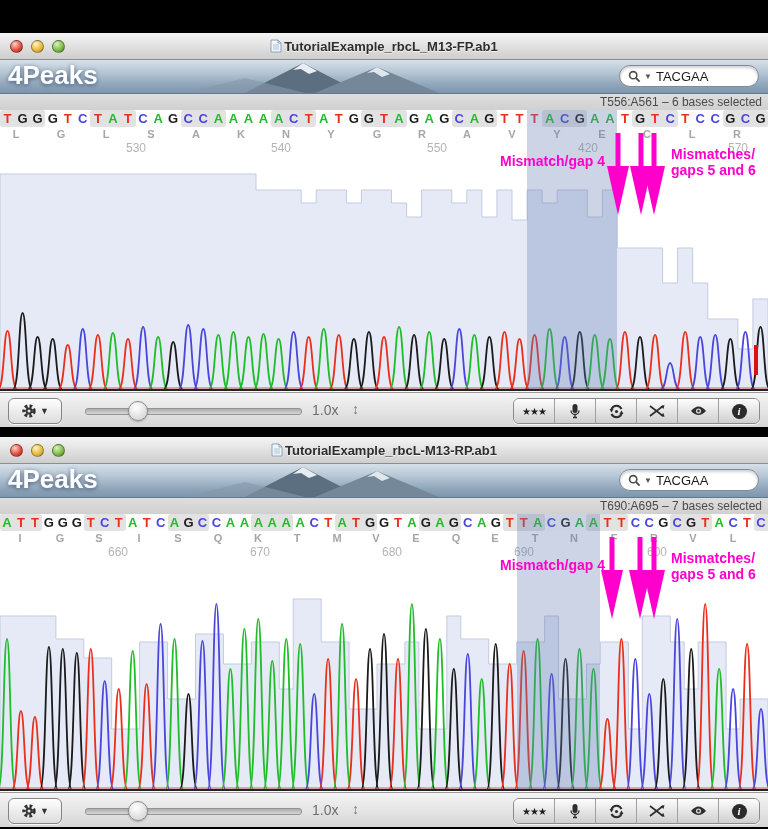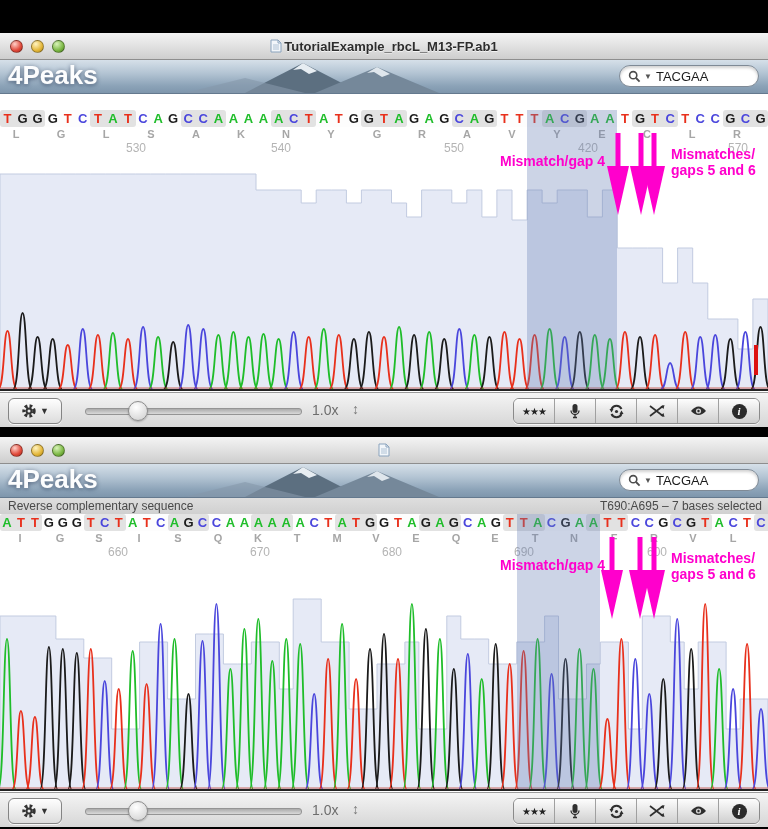--- a/index.html
+++ b/index.html
@@ -115,20 +115,24 @@
     <div class="searchpill">
       <span class="mag">
         <svg width="13" height="13" viewBox="0 0 13 13">
             <circle cx="5.2" cy="5.2" r="3.6" fill="none" stroke="#4c4c4c" stroke-width="1.6"></circle>
             <line x1="8" y1="8" x2="11.6" y2="11.6" stroke="#4c4c4c" stroke-width="1.8"></line>
           </svg>
       </span>
       <span class="caret">▼</span>
       <span class="searchtext">TACGAA</span>
     </div>
+  </div>
+  <div class="statusbar">
+    <span class="status-left"></span>
+    <span class="status-right">T556:A561 – 6 bases selected</span>
   </div>
   <div class="seqrow">
       <div class="codonblock" style="left: 0px; width: 45.1765px;"></div>
       <div class="codonblock" style="left: 90.3529px; width: 45.1765px;"></div>
       <div class="codonblock" style="left: 180.706px; width: 45.1765px;"></div>
       <div class="codonblock" style="left: 271.059px; width: 45.1765px;"></div>
       <div class="codonblock" style="left: 361.412px; width: 45.1765px;"></div>
       <div class="codonblock" style="left: 451.765px; width: 45.1765px;"></div>
       <div class="codonblock" style="left: 542.118px; width: 45.1765px;"></div>
       <div class="codonblock" style="left: 632.471px; width: 45.1765px;"></div>
@@ -198,21 +202,21 @@
       <div class="aminoletter" style="left: 422px;">R</div>
       <div class="aminoletter" style="left: 467px;">A</div>
       <div class="aminoletter" style="left: 512px;">V</div>
       <div class="aminoletter" style="left: 557px;">Y</div>
       <div class="aminoletter" style="left: 602px;">E</div>
       <div class="aminoletter" style="left: 647px;">C</div>
       <div class="aminoletter" style="left: 692px;">L</div>
       <div class="aminoletter" style="left: 737px;">R</div>
       <div class="posnum" style="left: 136px;">530</div>
       <div class="posnum" style="left: 281px;">540</div>
-      <div class="posnum" style="left: 454px;">550</div>
+      <div class="posnum" style="left: 437px;">550</div>
       <div class="posnum" style="left: 588px;">420</div>
       <div class="posnum" style="left: 738px;">570</div>
     </div>
   <div class="chromo">
       <svg width="768" height="232">
         <path d="M0 229L0.0 14L15.1 14L15.1 14L30.1 14L30.1 14L45.2 14L45.2 14L60.2 14L60.2 14L75.3 14L75.3 14L90.4 14L90.4 14L105.4 14L105.4 14L120.5 14L120.5 14L135.5 14L135.5 14L150.6 14L150.6 14L165.6 14L165.6 14L180.7 14L180.7 14L195.8 14L195.8 14L210.8 14L210.8 14L225.9 14L225.9 14L240.9 14L240.9 14L256.0 14L256.0 30L271.1 30L271.1 30L286.1 30L286.1 30L301.2 30L301.2 43L316.2 43L316.2 30L331.3 30L331.3 30L346.4 30L346.4 43L361.4 43L361.4 30L376.5 30L376.5 30L391.5 30L391.5 43L406.6 43L406.6 57L421.6 57L421.6 30L436.7 30L436.7 30L451.8 30L451.8 43L466.8 43L466.8 30L481.9 30L481.9 57L496.9 57L496.9 30L512.0 30L512.0 60L527.1 60L527.1 30L542.1 30L542.1 43L557.2 43L557.2 30L572.2 30L572.2 30L587.3 30L587.3 57L602.4 57L602.4 30L617.4 30L617.4 88L632.5 88L632.5 88L647.5 88L647.5 88L662.6 88L662.6 123L677.6 123L677.6 88L692.7 88L692.7 123L707.8 123L707.8 159L722.8 159L722.8 159L737.9 159L737.9 189L752.9 189L752.9 139L768.0 139L768 229Z" fill="#e6eaf6" stroke="#c2cbe0" stroke-width="1"></path>
       </svg>
       <svg width="768" height="232" style="z-index: 5;">
         <path d="M-1.8 229 C4.3 229 3.6 171 7.5 171 C11.5 171 10.8 229 16.9 229" fill="none" stroke="#e8301c" stroke-width="1.8"></path>
         <path d="M13.3 229 C19.3 229 18.7 153 22.6 153 C26.5 153 25.9 229 31.9 229" fill="none" stroke="#1b1b1b" stroke-width="1.8"></path>
@@ -346,20 +350,21 @@
       <div class="light red"></div>
       <div class="light yellow"></div>
       <div class="light green"></div>
     </div>
     <div class="wintitle">
       <svg width="12" height="14" viewBox="0 0 12 14">
           <path d="M1 1h7l3 3v9H1z" fill="#f2f6fa" stroke="#8aa3bd"></path>
           <path d="M8 1v3h3" fill="none" stroke="#8aa3bd"></path>
           <path d="M3 6h6M3 8h6M3 10h6" stroke="#9fb6cc" stroke-width=".8"></path>
         </svg>
+      <span>TutorialExample_rbcL-M13-RP.ab1</span>
     </div>
   </div>
   <div class="appheader">
     <svg class="mountains" width="290" height="33" viewBox="0 0 290 33">
       <polygon points="60,33 118,3 176,33" fill="#5c6f80"></polygon>
       <polygon points="108,10 118,3 132,11 124,14 116,9" fill="#e7edf2"></polygon>
       <polygon points="130,33 192,7 254,33" fill="#75889a"></polygon>
       <polygon points="182,13 192,7 205,14 197,17 189,12" fill="#dfe6ec"></polygon>
       <polygon points="0,33 60,18 120,33" fill="#8598aa" opacity=".6"></polygon>
     </svg>
@@ -369,21 +374,20 @@
         <svg width="13" height="13" viewBox="0 0 13 13">
             <circle cx="5.2" cy="5.2" r="3.6" fill="none" stroke="#4c4c4c" stroke-width="1.6"></circle>
             <line x1="8" y1="8" x2="11.6" y2="11.6" stroke="#4c4c4c" stroke-width="1.8"></line>
           </svg>
       </span>
       <span class="caret">▼</span>
       <span class="searchtext">TACGAA</span>
     </div>
   </div>
   <div class="statusbar">
-    <span class="status-left">Reverse complementary sequence</span>
     <span class="status-right">T690:A695 – 7 bases selected</span>
   </div>
   <div class="seqrow">
       <div class="codonblock" style="left: 0px; width: 41.8909px;"></div>
       <div class="codonblock" style="left: 83.7818px; width: 41.8909px;"></div>
       <div class="codonblock" style="left: 167.564px; width: 41.8909px;"></div>
       <div class="codonblock" style="left: 251.345px; width: 41.8909px;"></div>
       <div class="codonblock" style="left: 335.127px; width: 41.8909px;"></div>
       <div class="codonblock" style="left: 418.909px; width: 41.8909px;"></div>
       <div class="codonblock" style="left: 502.691px; width: 41.8909px;"></div>

